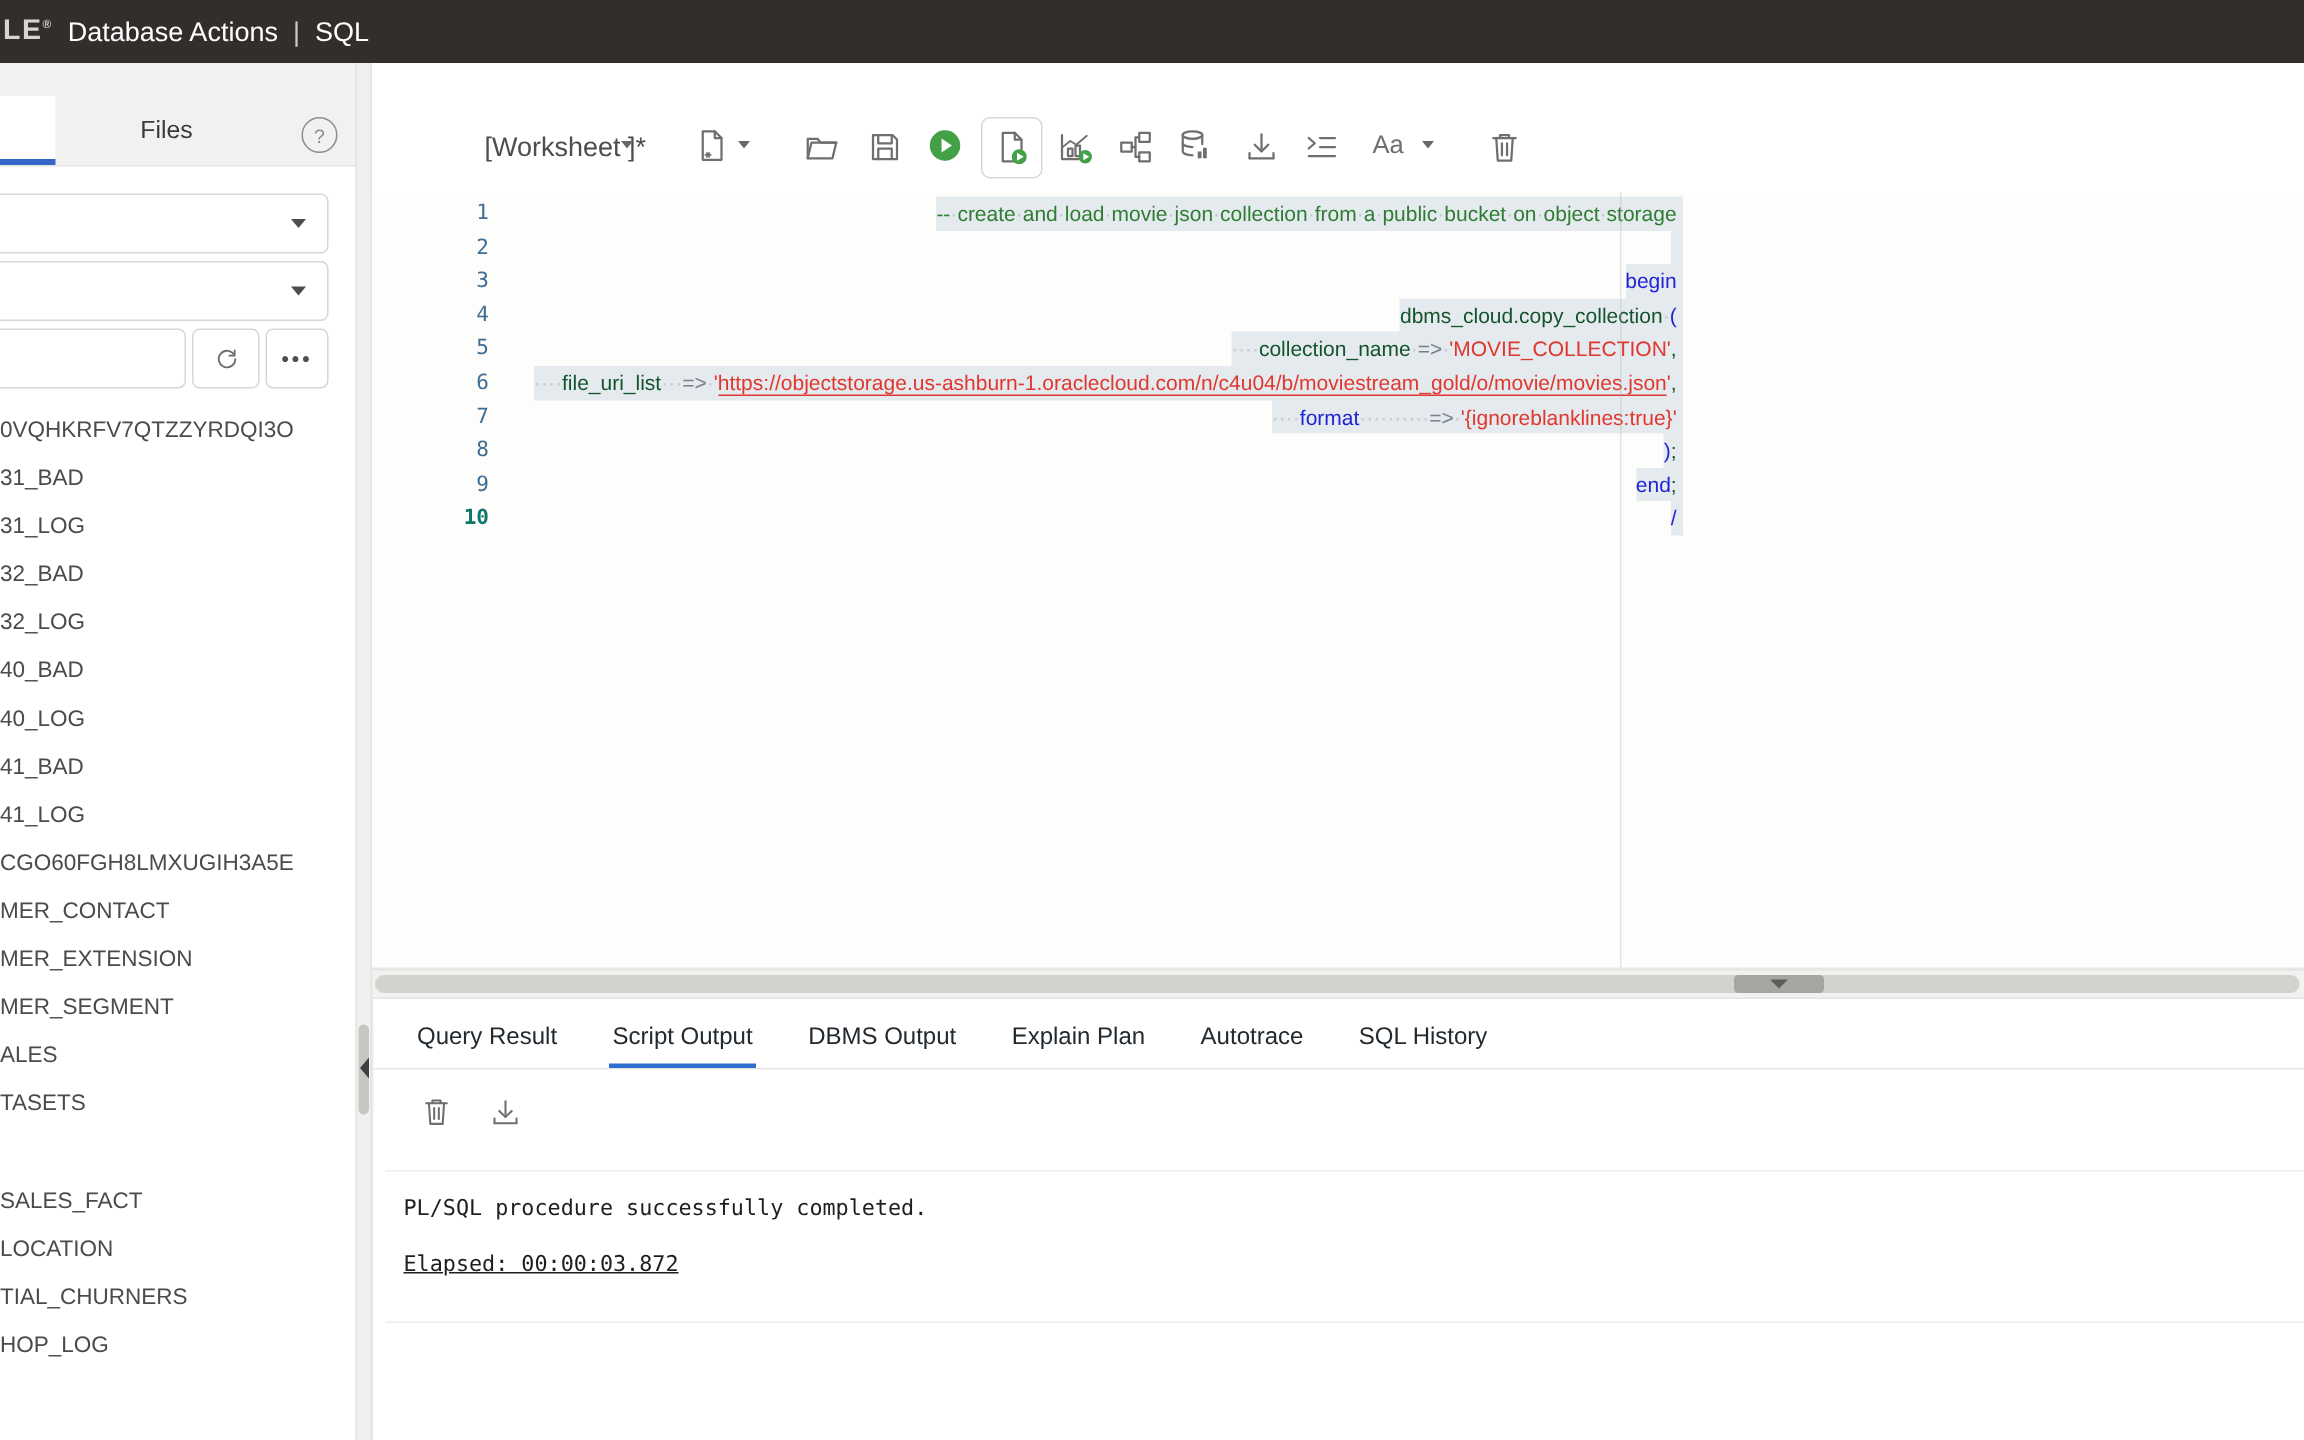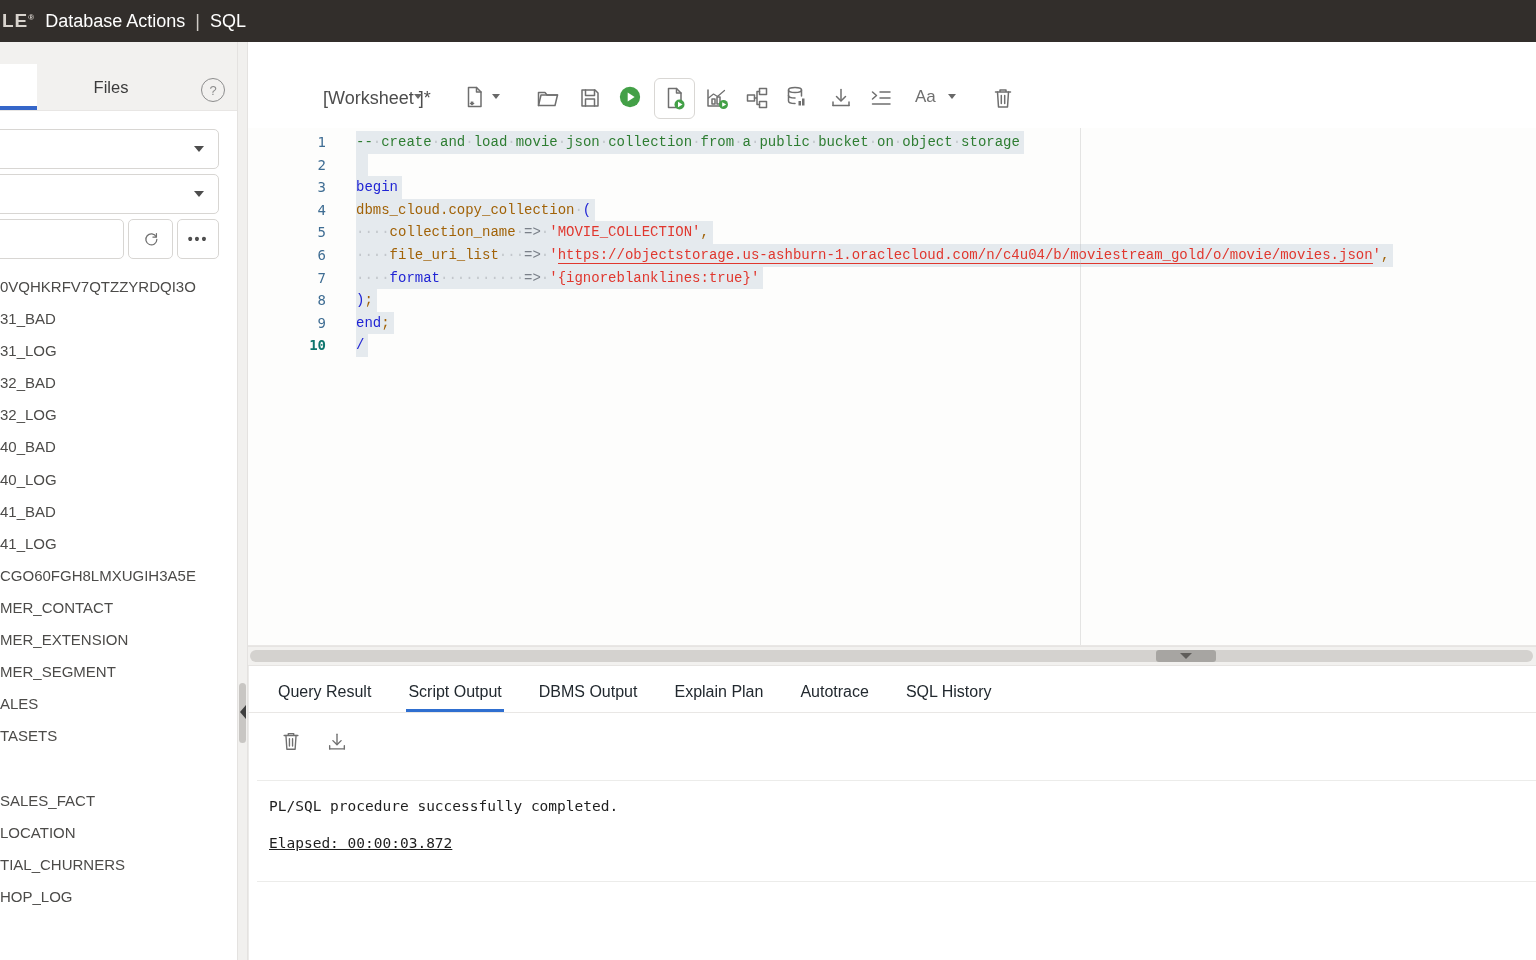--- a/index.html
+++ b/index.html
@@ -46,24 +46,24 @@
   .icon .btri{fill:#ffffff;stroke:none;}
   .runbox{left:654px;top:78px;width:39px;height:39px;border:1px solid #d9d7d4;border-radius:6px;background:#fff;}
   .aa{font-size:17px;color:#6f6f6f;}
   
   .editor{left:248px;top:128px;width:1288px;height:517px;background:#fdfdfc;border-bottom:1px solid #e9e7e5;
           font-family:"DejaVu Sans Mono",monospace;font-size:14px;}
   .gutter{left:248px;top:131px;width:78px;text-align:right;color:#3f6d93;
           font-family:"DejaVu Sans Mono",monospace;font-size:14px;}
   .gutter div{height:22.6px;line-height:22.6px;}
   .gutter div.cur{color:#0f766e;font-weight:bold;}
-  .code{left:356px;top:131px;font-family:Liberation Mono, monospace;font-size:14px;white-space:pre;}
+  .code{left:356px;top:131px;font-family:Liberation Sans, sans-serif;font-size:14px;white-space:pre;text-align:right;}
   .code .ln{height:22.6px;line-height:22.6px;}
   .hl{background:#e5eaee;display:inline-block;padding-right:4px;}
-  .tk-c{color:#2e7d32}.tk-k{color:#2024d4}.tk-p{color:#a16207}.tk-o{color:#7a8089}
+  .tk-c{color:#2e7d32}.tk-k{color:#2024d4}.tk-p{color:#14532d}.tk-o{color:#7a8089}
   .tk-s{color:#e0372e}.tk-u{color:#e0372e;border-bottom:1px solid #e0372e}.tk-w{color:#c3c7cc}
   .ruler{left:1080px;top:128px;width:1px;height:517px;background:#b4b4b4;opacity:0.35;pointer-events:none;}
   
   .hsplit{left:248px;top:646px;width:1288px;height:20px;background:#f2f1ef;
           border-top:1px solid #e6e4e2;border-bottom:1px solid #e6e4e2;box-sizing:border-box;}
   .hthumb{left:250px;top:650px;width:1283px;height:12px;background:#d4d2cf;border-radius:6px;}
   .hhandle{left:1156px;top:650px;width:60px;height:12px;background:#a7a5a2;border-radius:3px;
            display:flex;align-items:center;justify-content:center;}
   .hhandle .tri{width:0;height:0;border-left:6px solid transparent;border-right:6px solid transparent;
                 border-top:6px solid #5f5d5a;}

